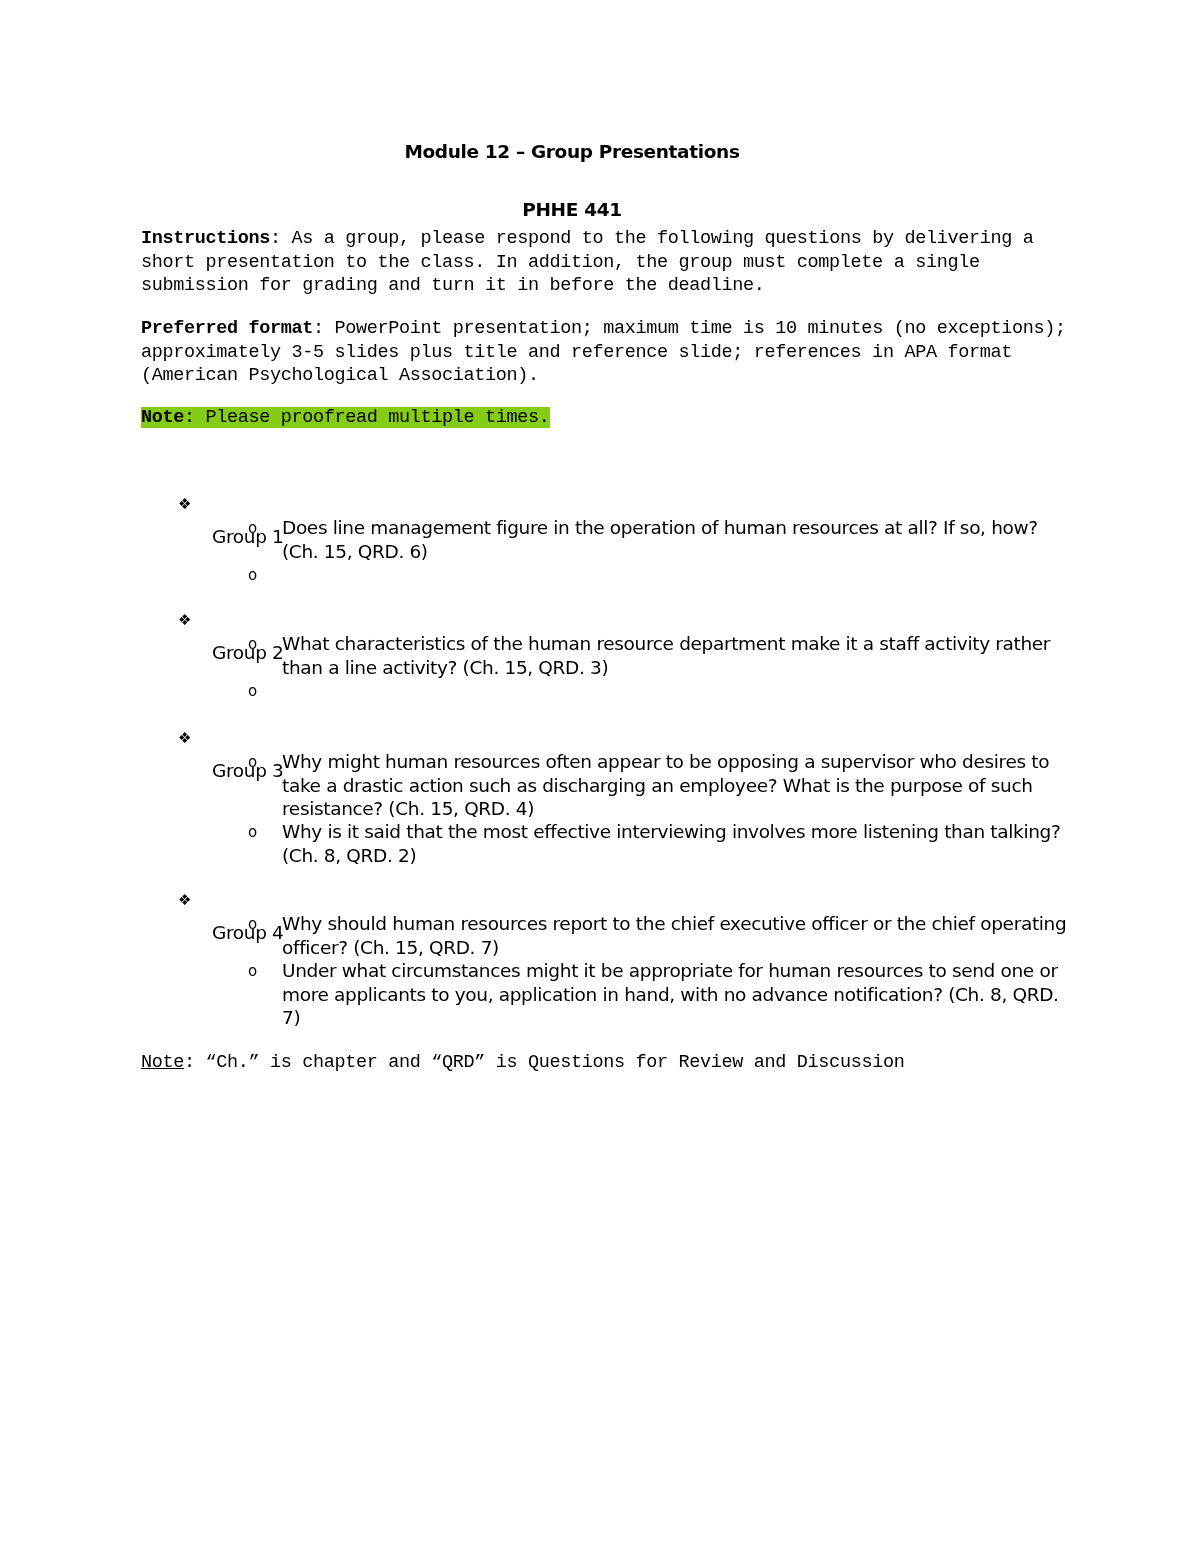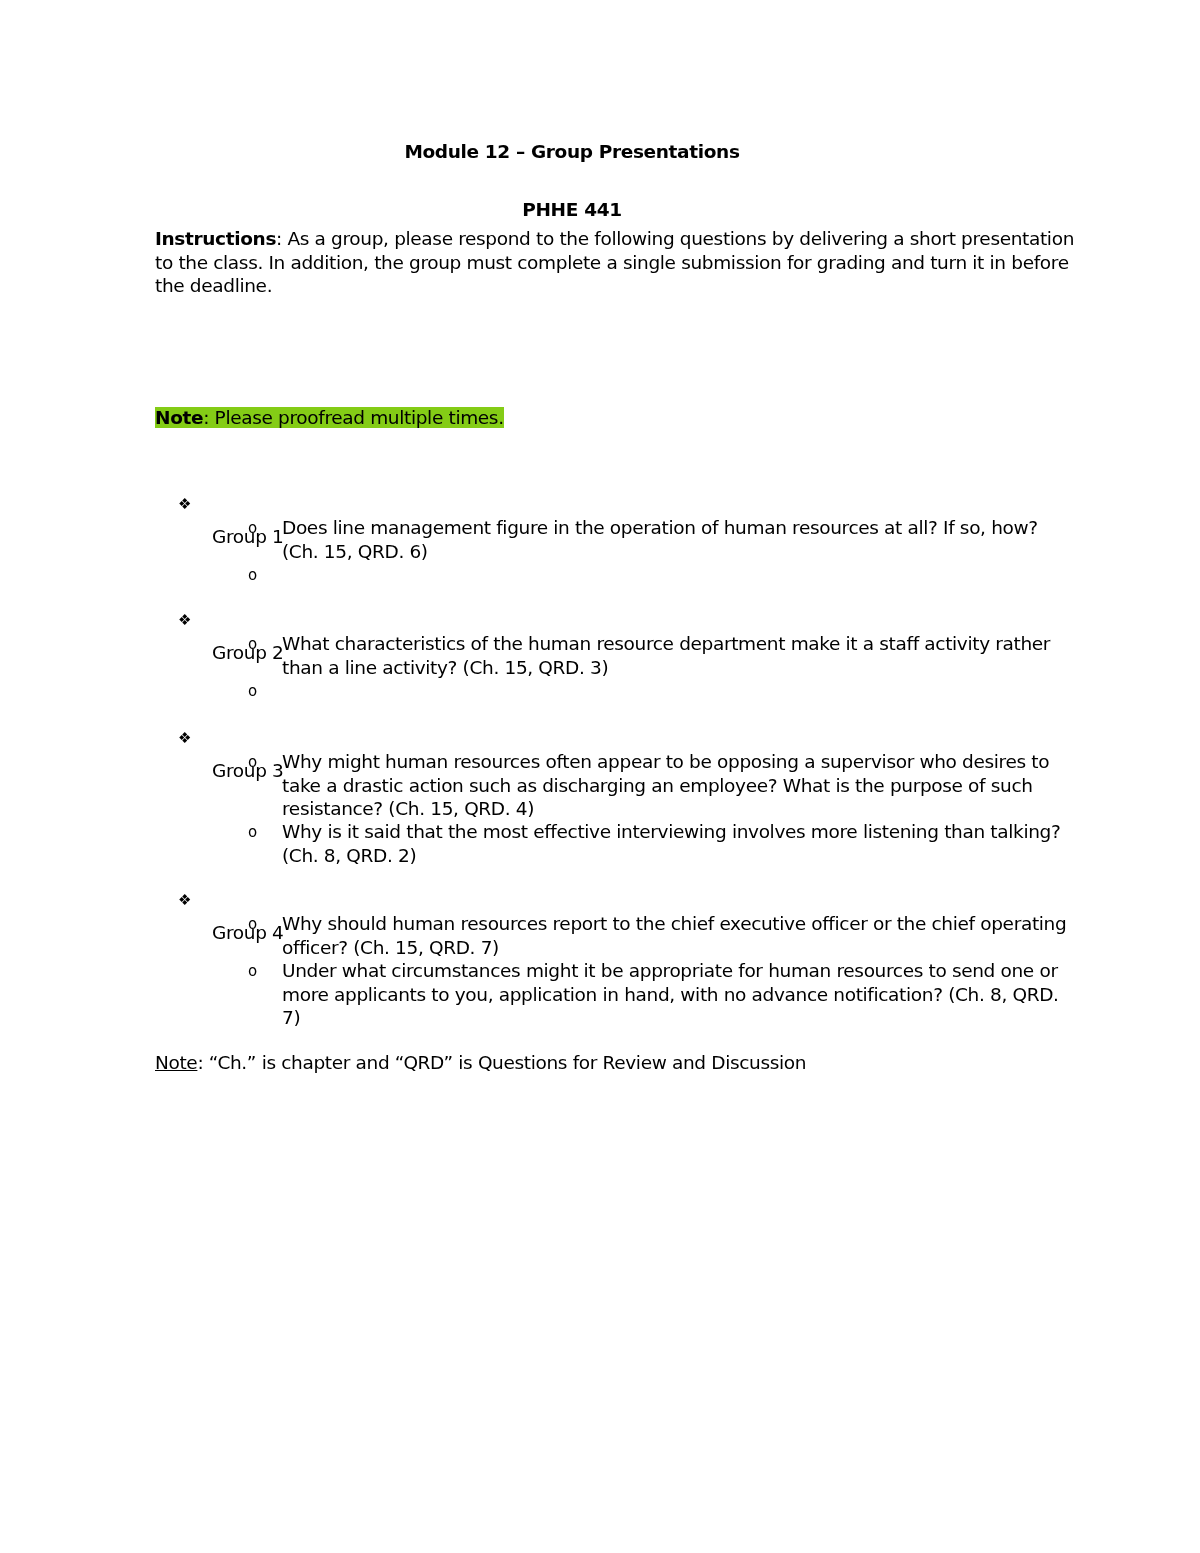--- a/index.html
+++ b/index.html
@@ -5,21 +5,21 @@
   html, body { margin: 0; padding: 0; background: #ffffff; }
   body { width: 1200px; height: 1553px; position: relative; overflow: hidden; }
   .page {
     position: absolute; left: 0; top: 0; width: 1200px; height: 1553px;
     font-family: "DejaVu Sans", sans-serif; color: #000;
     font-size: 18.5px; line-height: 23.5px; letter-spacing: -0.35px;
   }
   .center { position: absolute; left: 0; width: 1144px; text-align: center; }
   .title { top: 140px; font-weight: bold; }
   .course { top: 184px; font-weight: bold; margin-top: 14px; }
-  .para { position: absolute; left: 155px; width: 930px; }
+  .para { position: absolute; left: 141px; width: 930px; font-family: Liberation Mono, monospace; }
   .b { font-weight: bold; }
   .hl { background: #84cc16; }
   .u { text-decoration: underline; }
   .i { font-style: italic; }
   .group { position: absolute; left: 178px; width: 890px; }
   .gbullet { position: absolute; left: 0; top: 0; font-size: 15px; }
   .glabel { position: absolute; left: 34px; top: 2px; margin-top: 30px; }
   .q { position: absolute; left: 104px; width: 790px; }
   .qbullet { position: absolute; left: -34px; top: 1px; font-size: 15px; }
 </style>
@@ -28,20 +28,23 @@
 
 <div class="page">
 
   <div class="center title">Module 12 – Group Presentations</div>
   <div class="center course">PHHE 441</div>
 
   <div class="para" style="top:227px;">
     <span class="b">Instructions</span><span>: As a group, please respond to the following questions by delivering a short presentation to the class. In addition, the group must complete a single submission for grading and turn it in before the deadline.</span>
   </div>
 
+  <div class="para" style="top:317px;">
+    <span class="b">Preferred format</span><span>: PowerPoint presentation; maximum time is 10 minutes (no exceptions); approximately 3-5 slides plus title and reference slide; references in APA format (American Psychological Association).</span>
+  </div>
 
   <div class="para" style="top:406px;">
     <span class="hl"><span class="b">Note</span><span>: Please proofread multiple times.</span></span>
   </div>
 
 
   <div class="group" style="top:493px;">
     <span class="gbullet">❖</span>
     <span class="glabel">Group 1</span>
     <div class="q" style="top:23px;">

